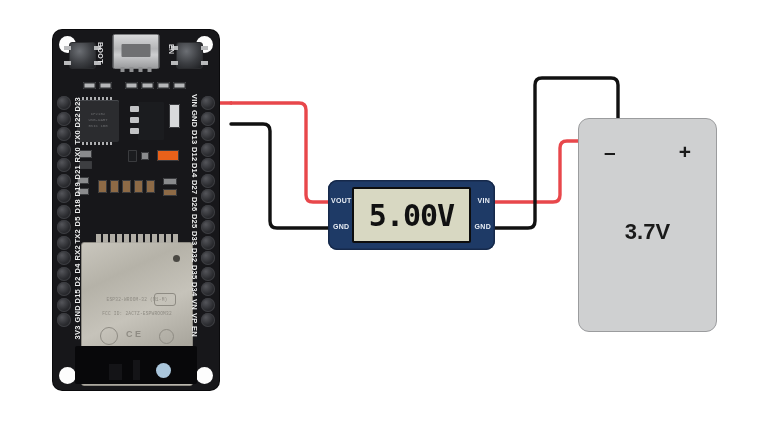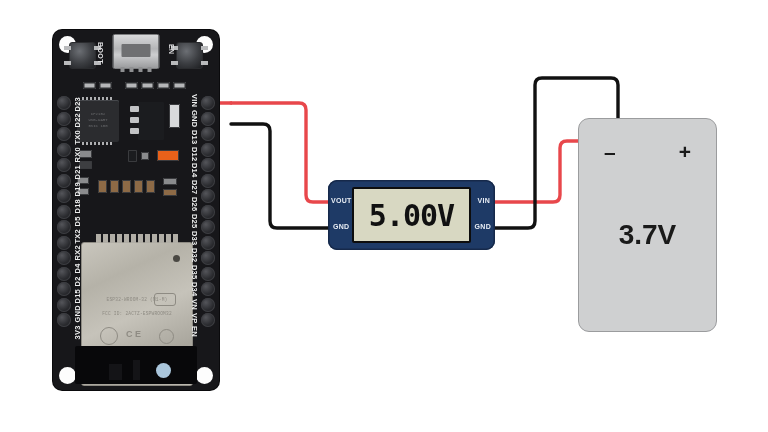--- a/index.html
+++ b/index.html
@@ -144,21 +144,21 @@
 
   
   .batt{
     position:absolute;left:578px;top:118px;width:137px;height:212px;
     background:#cfd0d1;border:1.5px solid #9b9c9e;border-radius:11px;
   }
   .batt-sign{position:absolute;top:22px;color:#1a1a1a;font-size:21px;font-weight:bold;line-height:1;}
   .batt-sign.minus{left:25px;}
   .batt-sign.plus{right:25px;}
   .batt-v{position:absolute;left:0;right:0;top:100px;text-align:center;
-          font-size:28px;font-weight:bold;color:#1a1a1a;}
+          font-size:22px;font-weight:bold;color:#1a1a1a;}
   .batt-t{position:absolute;left:0;right:0;top:128px;text-align:center;
           font-size:16px;color:#2a2a2a;}
 </style>
 </head>
 <body>
 
 <div id="stage">
 
   <svg class="layer" viewBox="0 0 768 432">
 

